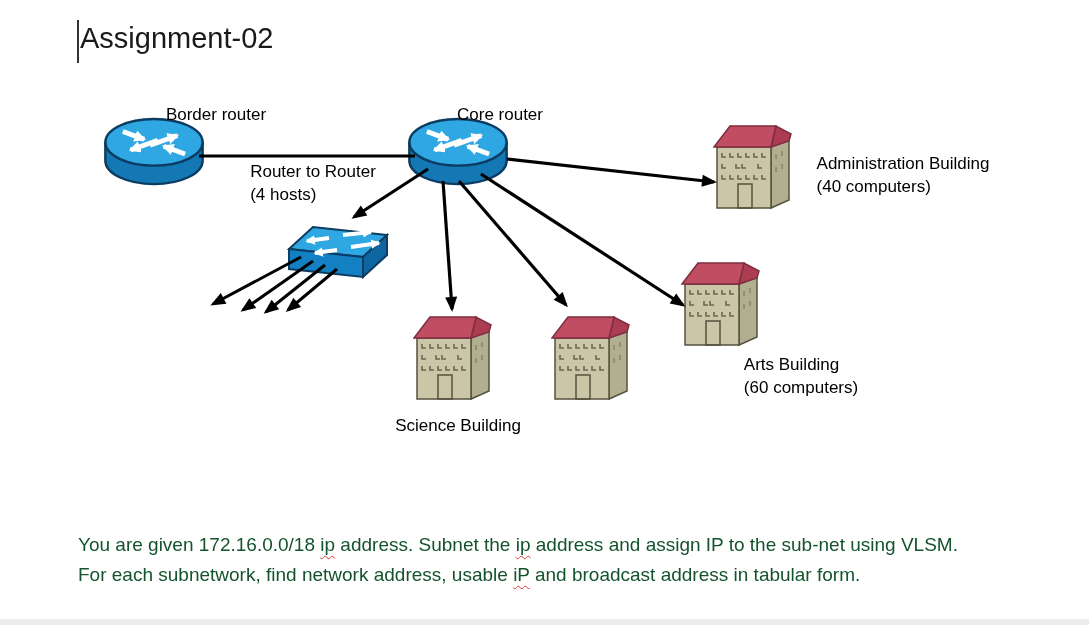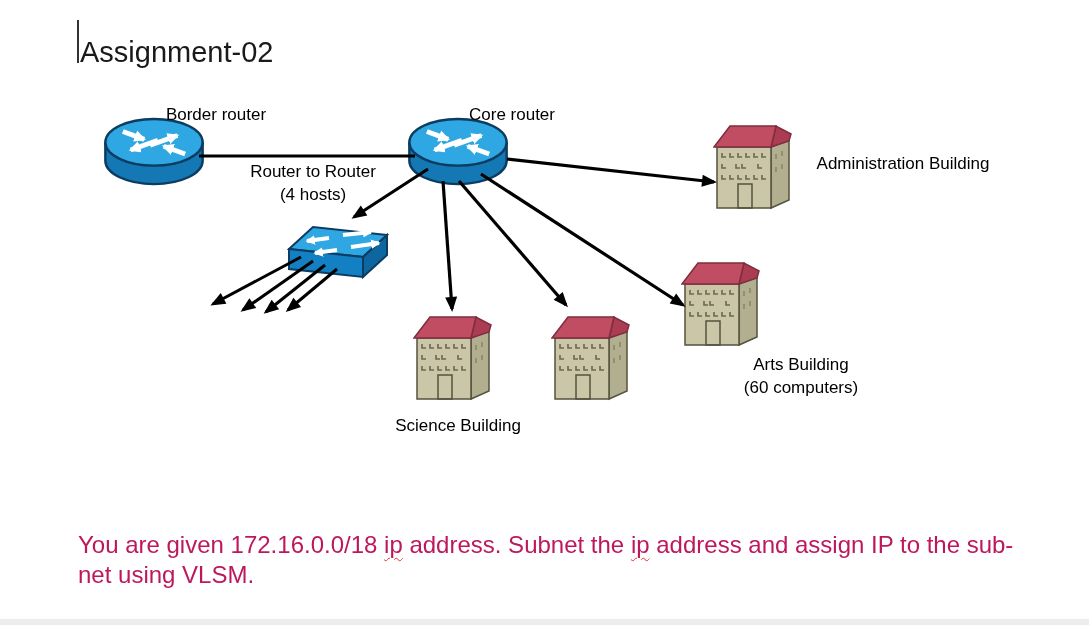--- a/index.html
+++ b/index.html
@@ -1,30 +1,30 @@
 <!DOCTYPE html>
 <html style="--device-top: #2ea7e2; --device-side: #1478b5; --device-outline: #0c3c61; --switch-front: #1280c2; --switch-side: #0d669f; --wall-front: #cac6a7; --wall-side: #b2af91; --wall-outline: #55523e; --roof-front: #c04d61; --roof-side: #ab3c51; --roof-outline: #7e2e3f; --window-mark: #6b6852; --side-window-mark: #85825f; --arrow: #000000; --spell-underline: #e03b30;"><head>
 <meta charset="utf-8">
 <style>
   html,body { margin:0; padding:0; background:#fff; }
   .page {
     position:relative; width:1089px; height:625px; background:#ffffff;
     overflow:hidden; font-family:"Liberation Sans", sans-serif; color:#1a1a1a;
   }
   .caret { position:absolute; left:77px; top:20px; width:1.5px; height:43px; background:#333; }
-  .title { position:absolute; left:80px; top:36px; font-size:29px; font-weight:400; color:#1a1a1a; white-space:nowrap; }
+  .title { position:absolute; left:80px; top:22px; font-size:29px; font-weight:400; color:#1a1a1a; white-space:nowrap; }
   .diagram { position:absolute; left:0; top:0; width:1089px; height:625px; }
   .diagram svg.canvas { position:absolute; left:0; top:0; }
   .dlabel {
-    position:absolute; transform:translateX(-50%); text-align:center;
+    position:absolute; transform:translateX(-50%); text-align:left;
     font-size:17px; line-height:23px; color:#000; white-space:nowrap;
   }
   .para {
     position:absolute; left:78px; top:530px; width:950px;
-    font-size:24px; line-height:29.5px; color:#be185d;
+    font-size:19px; line-height:29.5px; color:#14532d;
   }
   .para p { margin:0; }
   .sq {
     text-decoration-line: underline;
     text-decoration-style: wavy;
     text-decoration-color: var(--spell-underline, #e03b30);
     text-decoration-thickness: 1px;
     text-underline-offset: 4px;
   }
   .bottom-strip { position:absolute; left:0; right:0; bottom:0; height:6px; background:#ededed; }
@@ -137,41 +137,43 @@
         <g stroke-width="3">
           <path d="M301 257 L213 304" marker-end="url(#mb)"></path>
           <path d="M313 261 L243 310" marker-end="url(#mb)"></path>
           <path d="M325 265 L266 312" marker-end="url(#mb)"></path>
           <path d="M337 269 L288 310" marker-end="url(#mb)"></path>
         </g>
       </g>
     </svg>
 
     <div class="dlabel" style="left:216px; top:103px;">Border router</div>
-    <div class="dlabel" style="left:512px; top:103px;">Core router</div>
+    <div class="dlabel" style="left:500px; top:103px;">Core router</div>
 
     <div class="dlabel" style="left:313px; top:160px;">
       <div>Router to Router</div>
       <div>(4 hosts)</div>
     </div>
 
 
     <div class="dlabel" style="left:903px; top:152px;">
       <div>Administration Building</div>
+      <div>(40 computers)</div>
     </div>
 
     <div class="dlabel" style="left:772px; top:353px;margin-left:29px;">
       <div>Arts Building</div>
       <div>(60 computers)</div>
     </div>
 
     <div class="dlabel" style="left:458px; top:414px;">
       <div>Science Building</div>
     </div>
 
   </div>
 
   <div class="para">
     <p><span>You are given 172.16.0.0/18 </span><span class="sq">ip</span><span> address. Subnet the </span><span class="sq">ip</span><span> address and assign IP to the sub-net using VLSM.</span></p>
+    <p><span>For each subnetwork, find network address, usable </span><span class="sq">iP</span><span> and broadcast address in tabular form.</span></p>
   </div>
 
   <div class="bottom-strip"></div>
 </div>
 
 </body></html>

